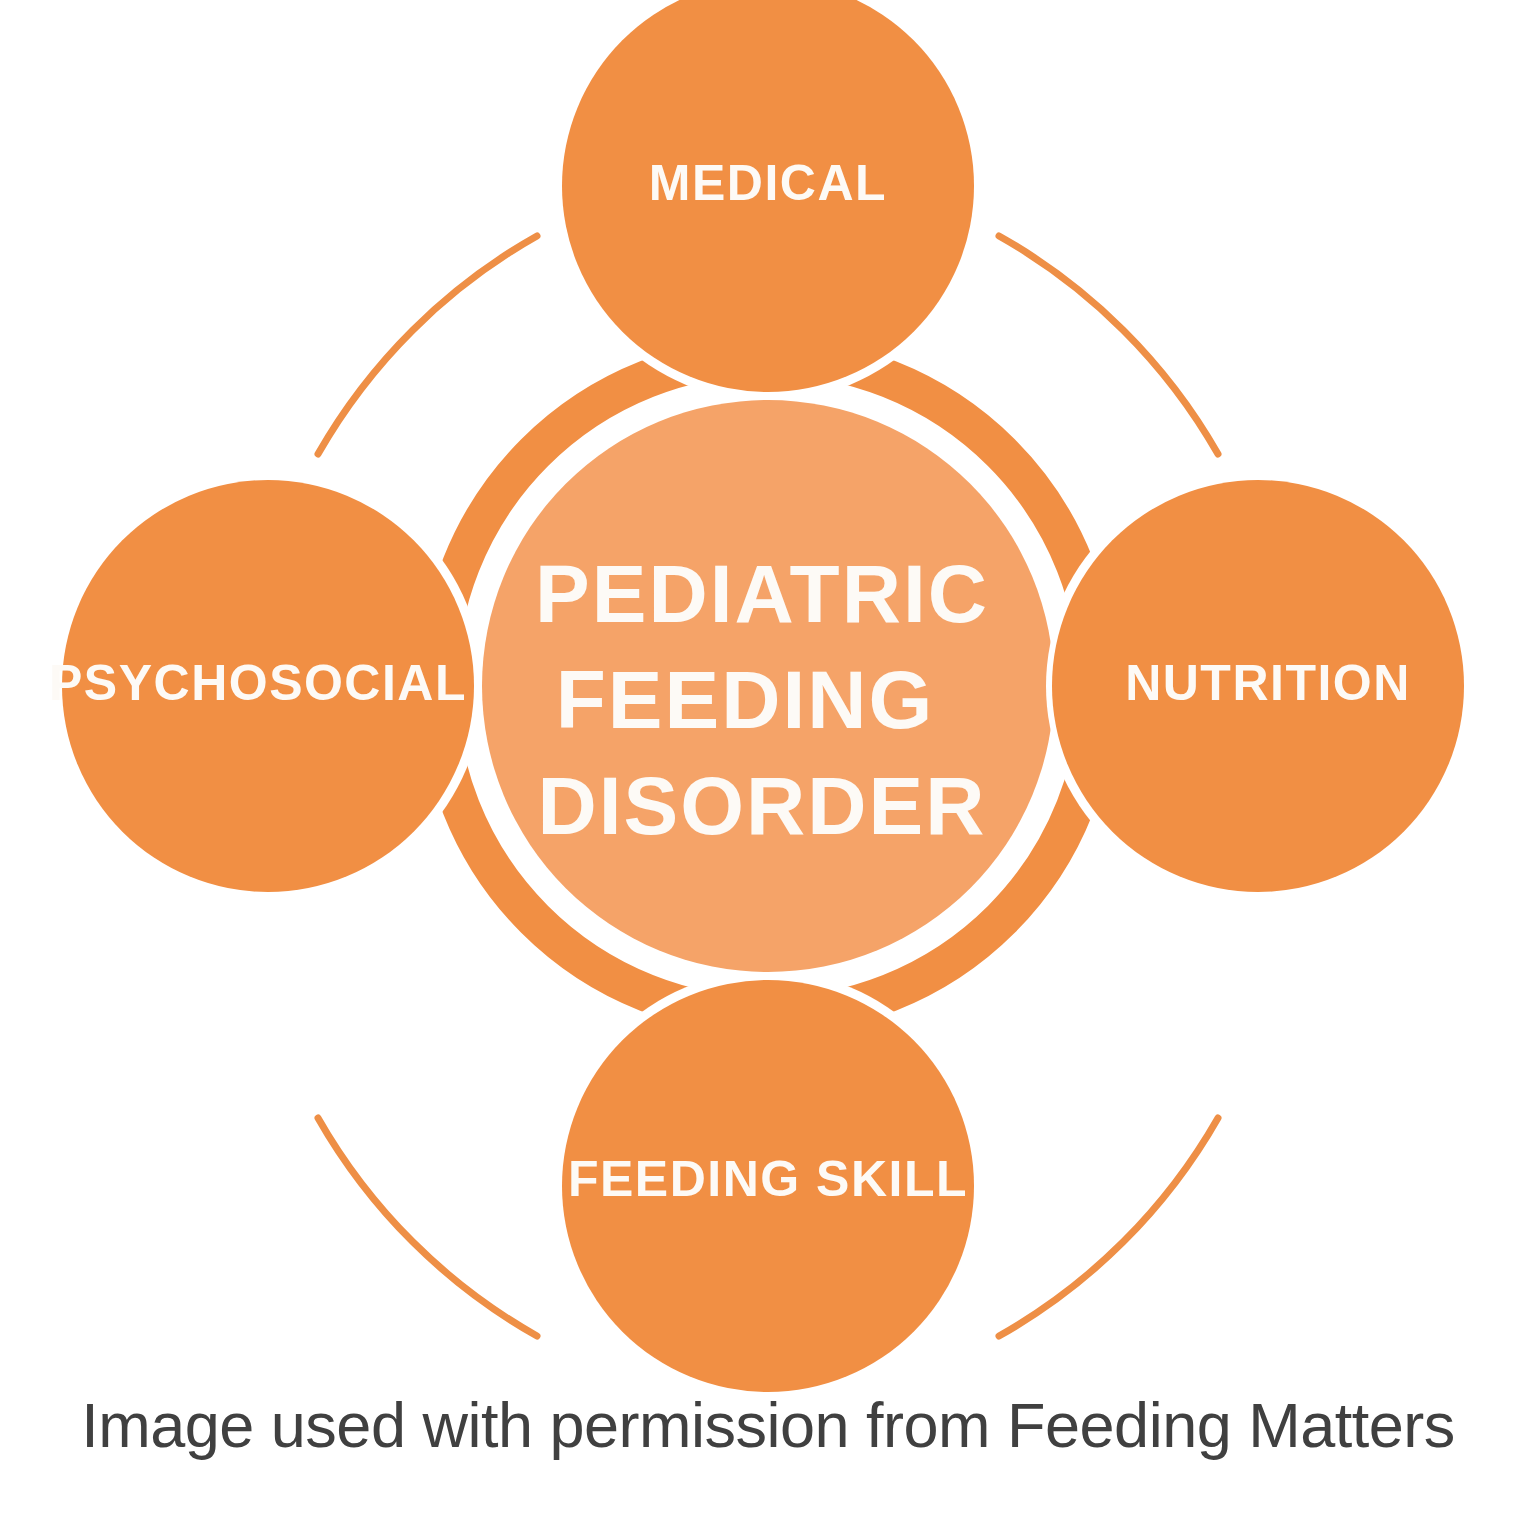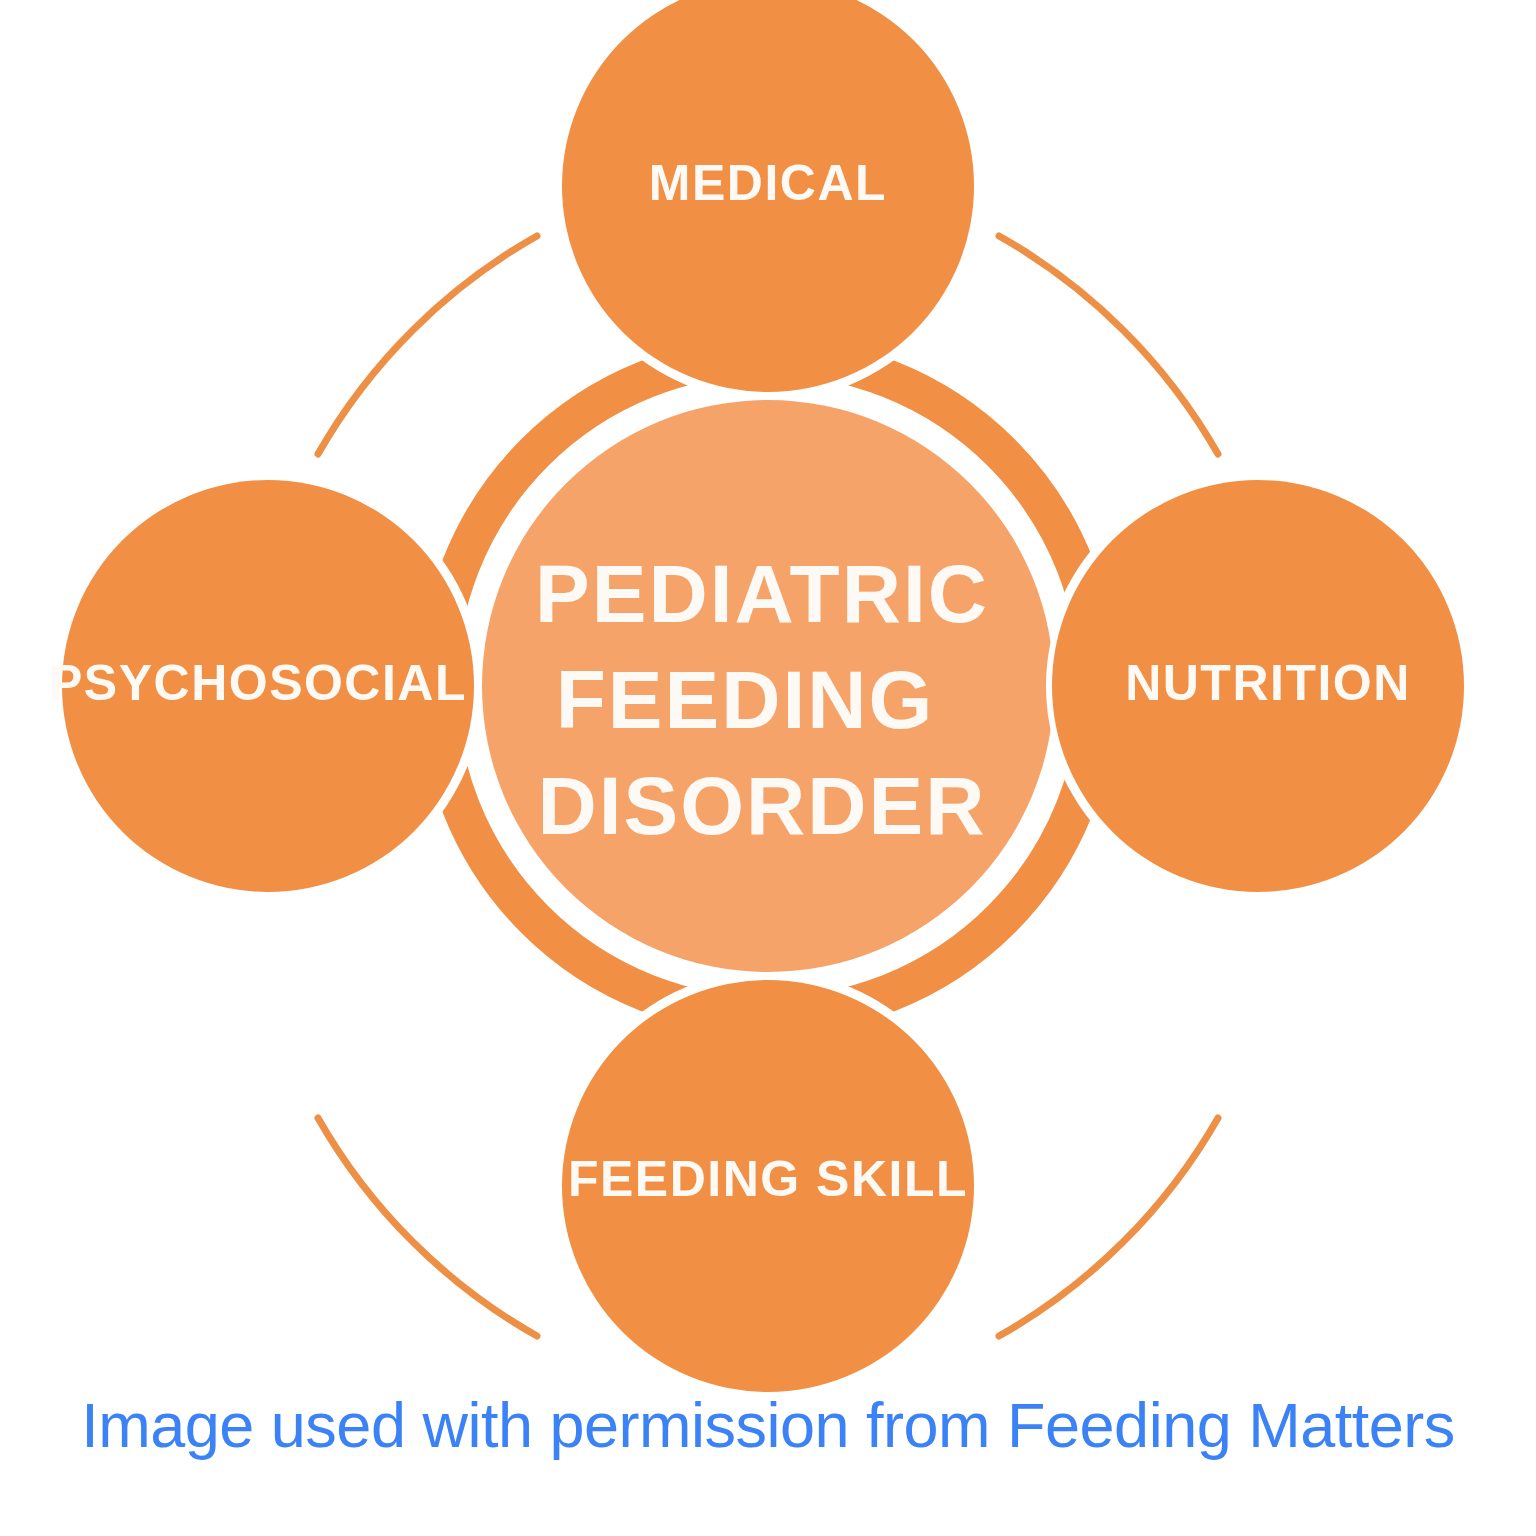--- a/index.html
+++ b/index.html
@@ -48,21 +48,21 @@
     top: 1390px;
     width: 1536px;
     text-align: center;
     color: #000000;
   }
   .caption-line {
     font-family: "Liberation Sans Narrow", "Liberation Sans", sans-serif;
     font-size: 63px;
     line-height: 1.12;
     font-weight: 400;
-    color: #3b82f6;
+    color: #404040;
     white-space: nowrap;
     letter-spacing: -0.5px;
   }
 </style>
 </head>
 <body>
 
 <div id="stage">
 
   <svg id="diagram-svg" viewBox="0 0 1536 1536">

